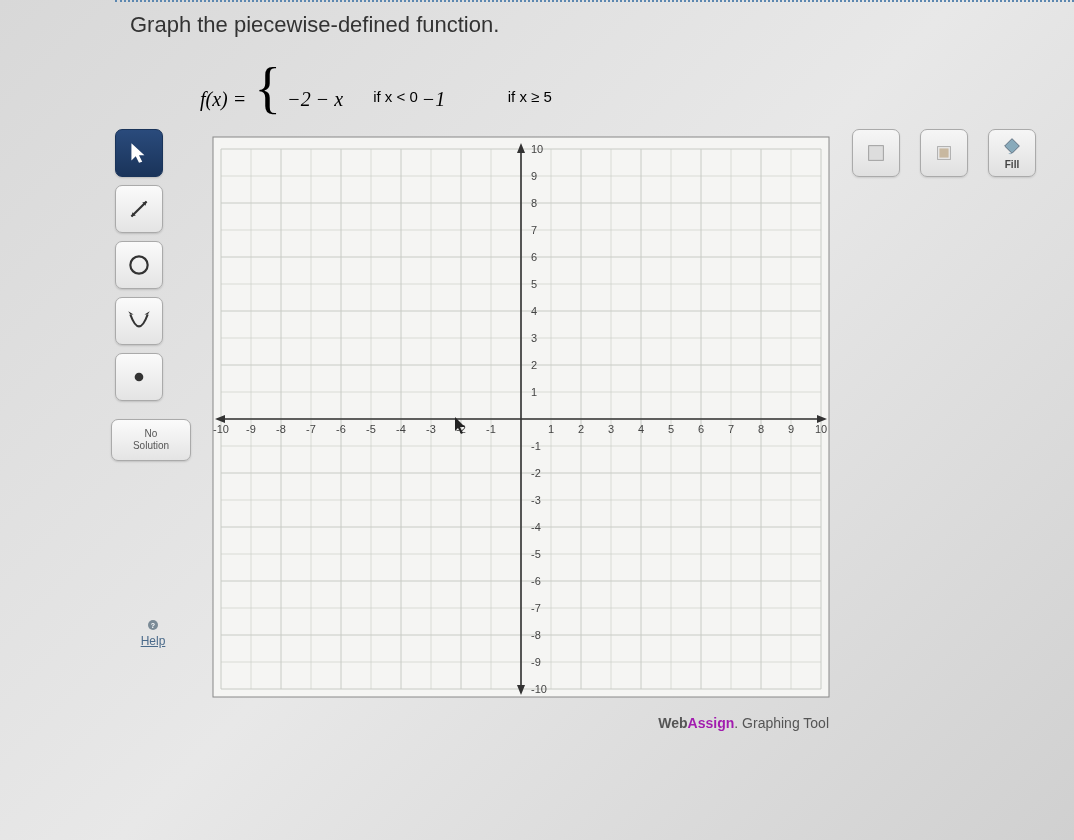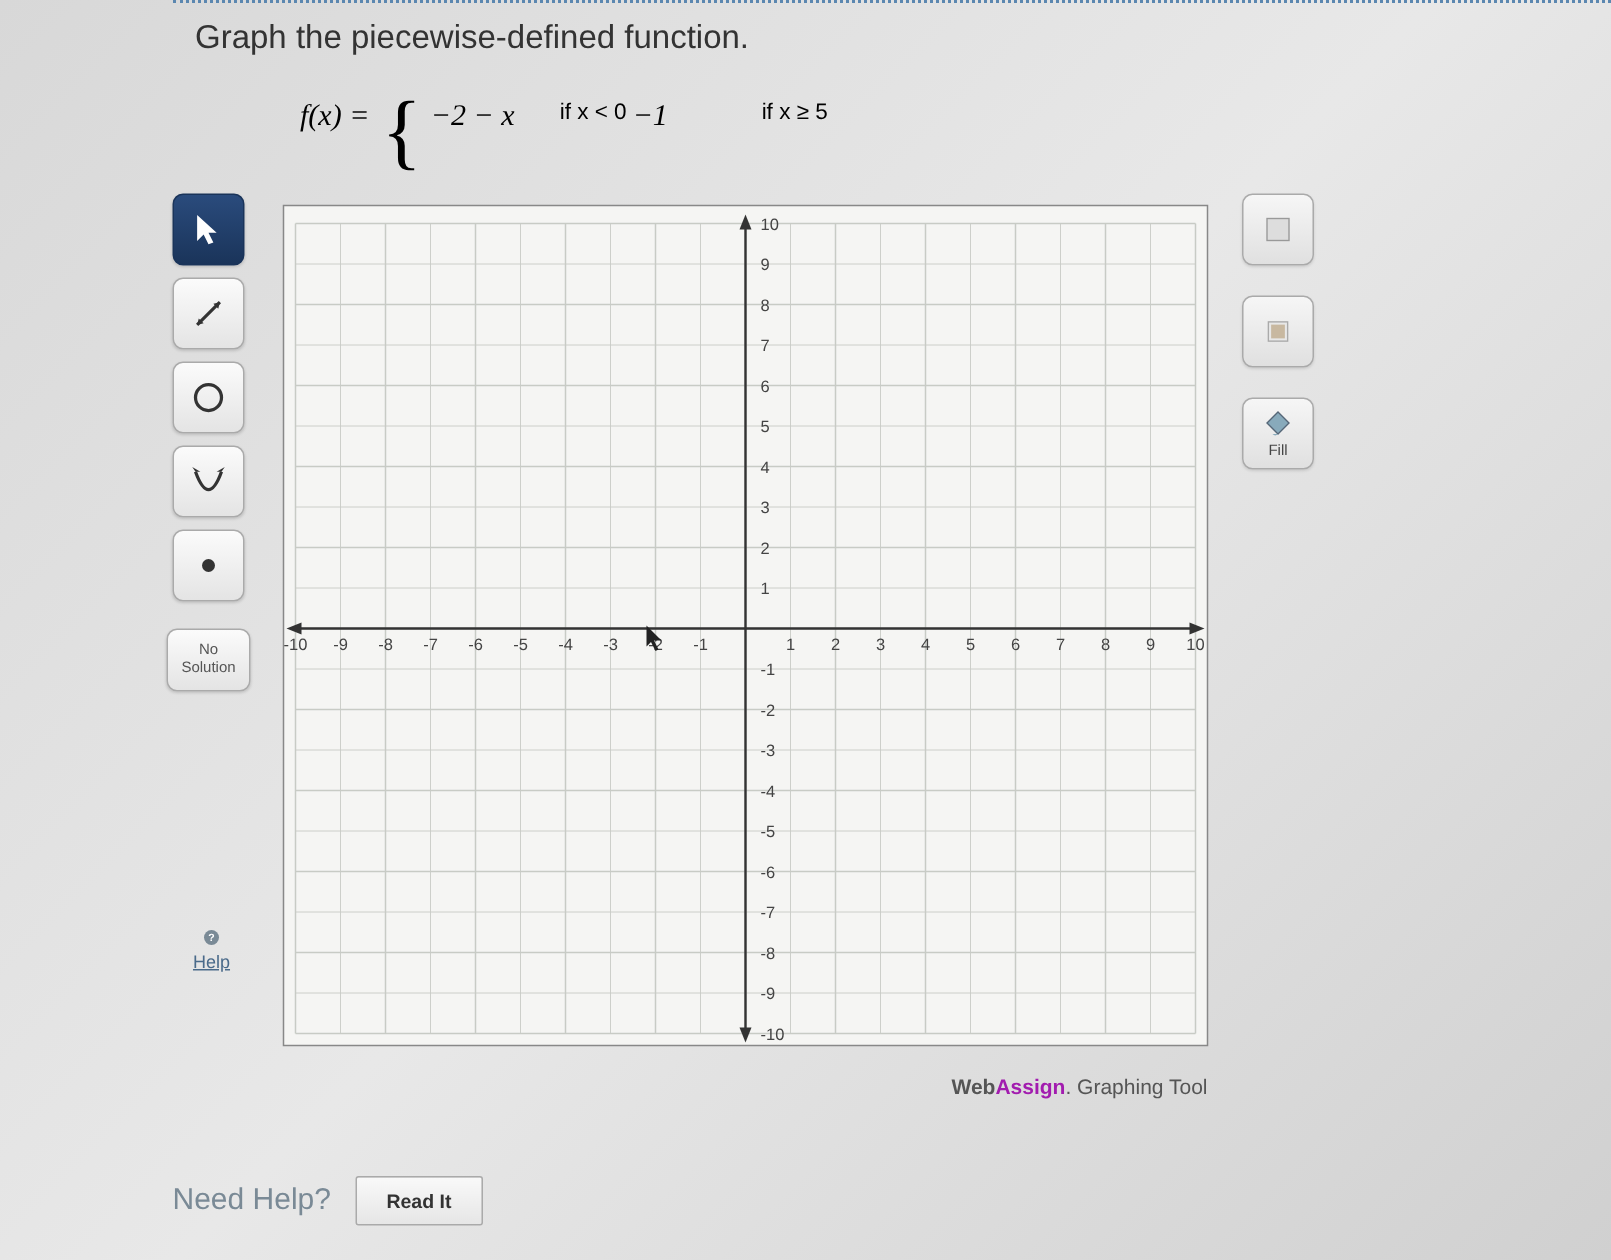--- a/index.html
+++ b/index.html
@@ -20,21 +20,21 @@
       font-size: 22px;
       color: #333;
       margin-bottom: 28px;
       padding-left: 15px;
     }
     .equation {
       font-family: 'Times New Roman', serif;
       font-size: 20px;
       font-style: italic;
       display: flex;
-      align-items: flex-start;
+      align-items: flex-end;
       margin-left: 85px;
       margin-bottom: 18px;
     }
     .equation .fx { margin-right: 8px; }
     .equation .brace {
       font-size: 56px;
       font-style: normal;
       line-height: 0.8;
       margin-right: 6px;
     }
@@ -64,21 +64,21 @@
       justify-content: center;
       cursor: pointer;
       box-shadow: 0 1px 2px rgba(0,0,0,0.15);
     }
     .tool-btn.active {
       background: linear-gradient(#2a4b7c, #1a345a);
       border-color: #1a345a;
     }
     .tool-btn svg { width: 26px; height: 26px; }
     .no-solution-btn {
-      width: 56px;
+      width: 80px;
       height: 42px;
       background: linear-gradient(#fbfbfb, #e4e4e4);
       border: 1px solid #aaa;
       border-radius: 7px;
       font-size: 10px;
       color: #555;
       text-align: center;
       display: flex;
       flex-direction: column;
       align-items: center;
@@ -101,23 +101,23 @@
       flex-direction: column;
     }
     .graph-canvas {
       position: relative;
       width: 640px;
       height: 600px;
     }
     .graph-canvas svg { width: 640px; height: 580px; }
     .fill-area {
       display: flex;
-      flex-direction: column;
       gap: 20px;
       margin-left: 6px;
+      font-weight: bold;
     }
     .fill-btn {
       width: 48px;
       height: 48px;
       background: linear-gradient(#f6f6f6, #e0e0e0);
       border: 1px solid #aaa;
       border-radius: 7px;
       display: flex;
       align-items: center;
       justify-content: center;
@@ -353,17 +353,13 @@
         <svg viewBox="0 0 24 24">
             <path d="M12 4 L20 12 L12 20 L4 12 Z" fill="#8ab" stroke="#567"></path>
             <path d="M12 20 Q10 22 8 20" fill="#8ab"></path>
           </svg>
         <span>Fill</span>
       </div>
     </div>
 
   </div>
 
-  <div class="need-help-row">
-    <span class="need-help-text">Need Help?</span>
-    <button class="read-it-btn">Read It</button>
-  </div>
 </div>
 
 </body></html>

